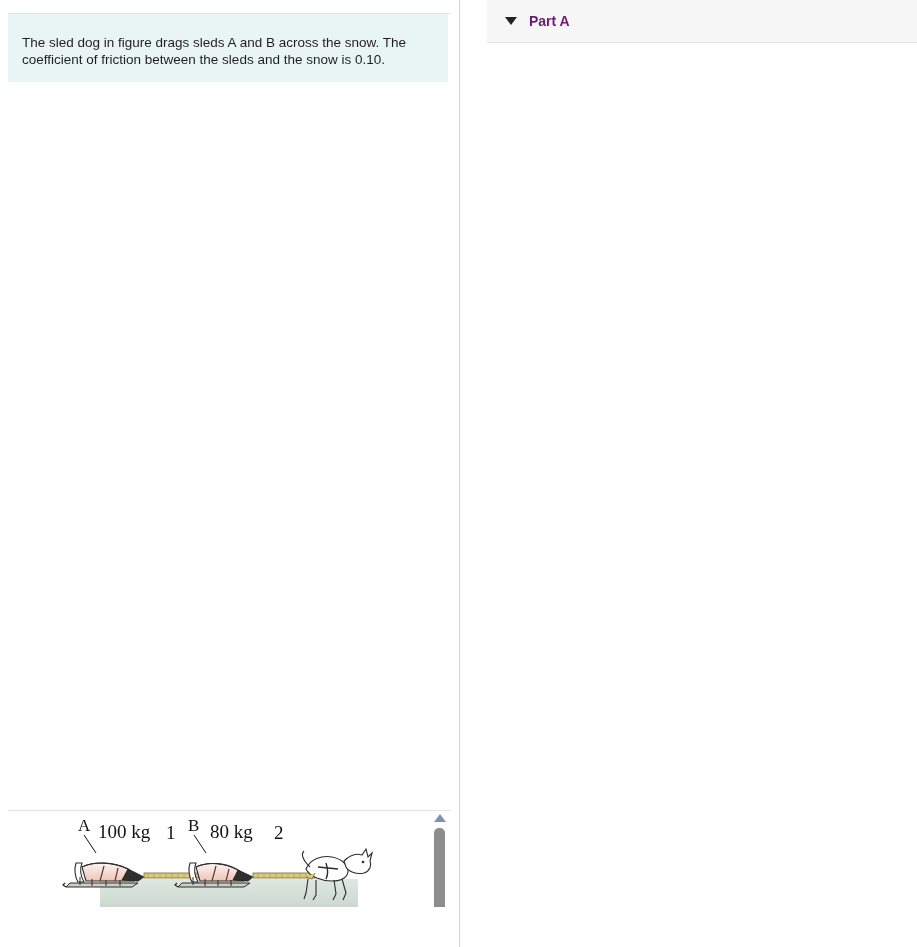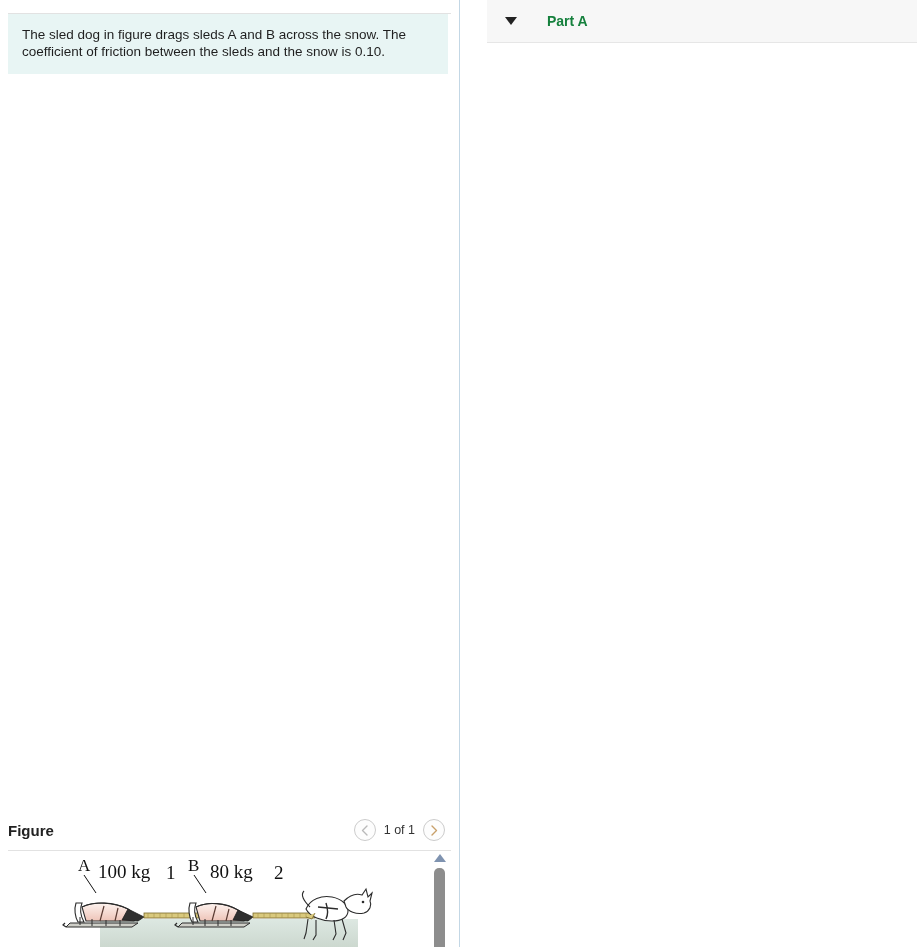--- a/index.html
+++ b/index.html
@@ -48,21 +48,21 @@
     height: 1px;
     background: #e2e2e2;
   }
   #problem-callout {
     position: absolute;
     left: 8px;
     top: 14px;
     width: 440px;
     box-sizing: border-box;
     background: #e8f5f4;
-    padding: 12px 14px 14px 14px;
+    padding: 20px 14px 14px 14px;
   }
   #problem-text {
     font-size: 13.5px;
     line-height: 17px;
     color: #1f1f1f;
     margin: 0;
   }
   #figure-ref-line {
     margin-top: 1px;
     font-size: 13.5px;
@@ -180,56 +180,40 @@
   }
   #part-toggle {
     width: 0; height: 0;
     border-left: 6px solid transparent;
     border-right: 6px solid transparent;
     border-top: 8px solid #222;
     margin-left: 18px;
     cursor: pointer;
   }
   #part-label {
-    margin-left: 30px;
+    margin-left: 12px;
     font-size: 14px;
     font-weight: bold;
-    color: #15803d;
+    color: #701a75;
   }
 </style>
 </head>
 <body>
 
 <div id="app">
 
   <div id="left-pane">
 
     <div class="top-rule"></div>
 
     <div id="problem-callout">
       <p id="problem-text">The sled dog in figure drags sleds A and B across the snow. The coefficient of friction between the sleds and the snow is 0.10.</p>
     </div>
 
     <div id="figure-block">
-      <div id="figure-head">
-        <span id="figure-title">Figure</span>
-        <div id="figure-nav">
-          <div class="nav-circle">
-            <svg width="7" height="11" viewBox="0 0 7 11">
-              <path d="M6 1 L1.5 5.5 L6 10" fill="none" stroke="#b9b9b9" stroke-width="1.4" stroke-linecap="round" stroke-linejoin="round"></path>
-            </svg>
-          </div>
-          <span id="figure-counter">1 of 1</span>
-          <div class="nav-circle">
-            <svg width="7" height="11" viewBox="0 0 7 11">
-              <path d="M1 1 L5.5 5.5 L1 10" fill="none" stroke="#c8a06a" stroke-width="1.4" stroke-linecap="round" stroke-linejoin="round"></path>
-            </svg>
-          </div>
-        </div>
-      </div>
       <div id="figure-sep"></div>
 
       <div id="figure-viewport">
 
         <svg id="figure-canvas" viewBox="0 0 320 96">
 
           <defs>
             <linearGradient id="groundGrad" x1="0" y1="0" x2="0" y2="1">
               <stop offset="0%" stop-color="#dde8e2"></stop>
               <stop offset="100%" stop-color="#ccd8cf"></stop>

